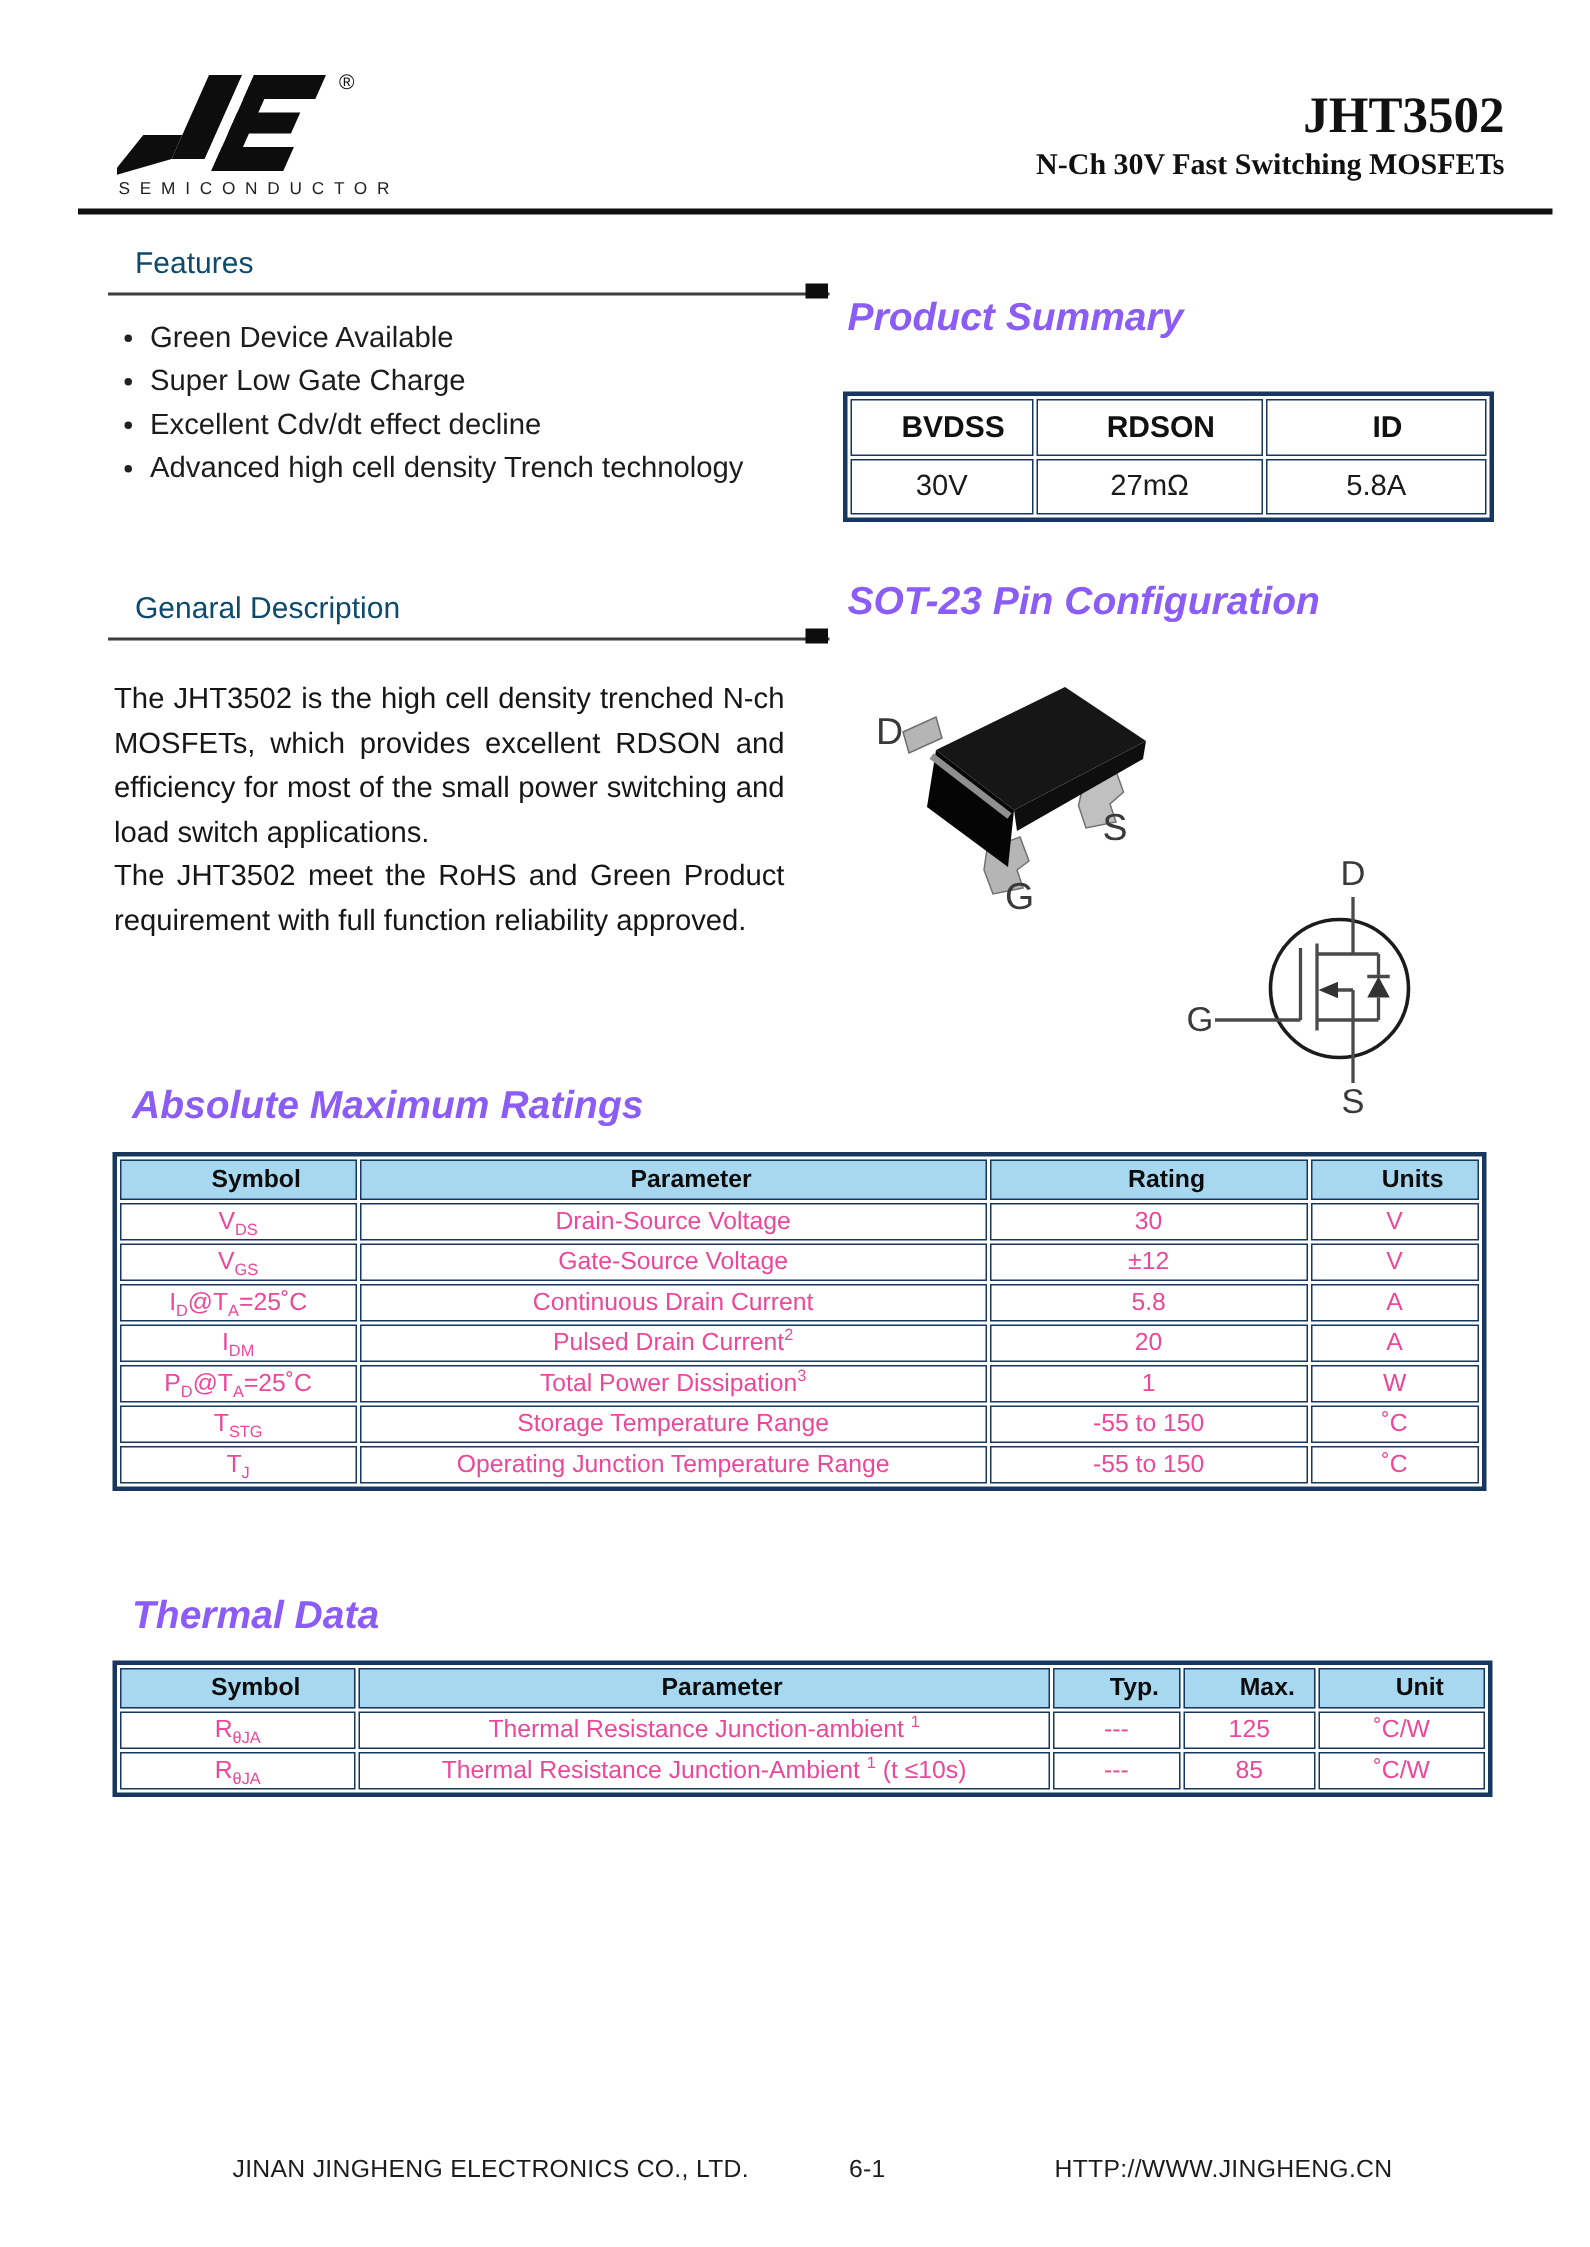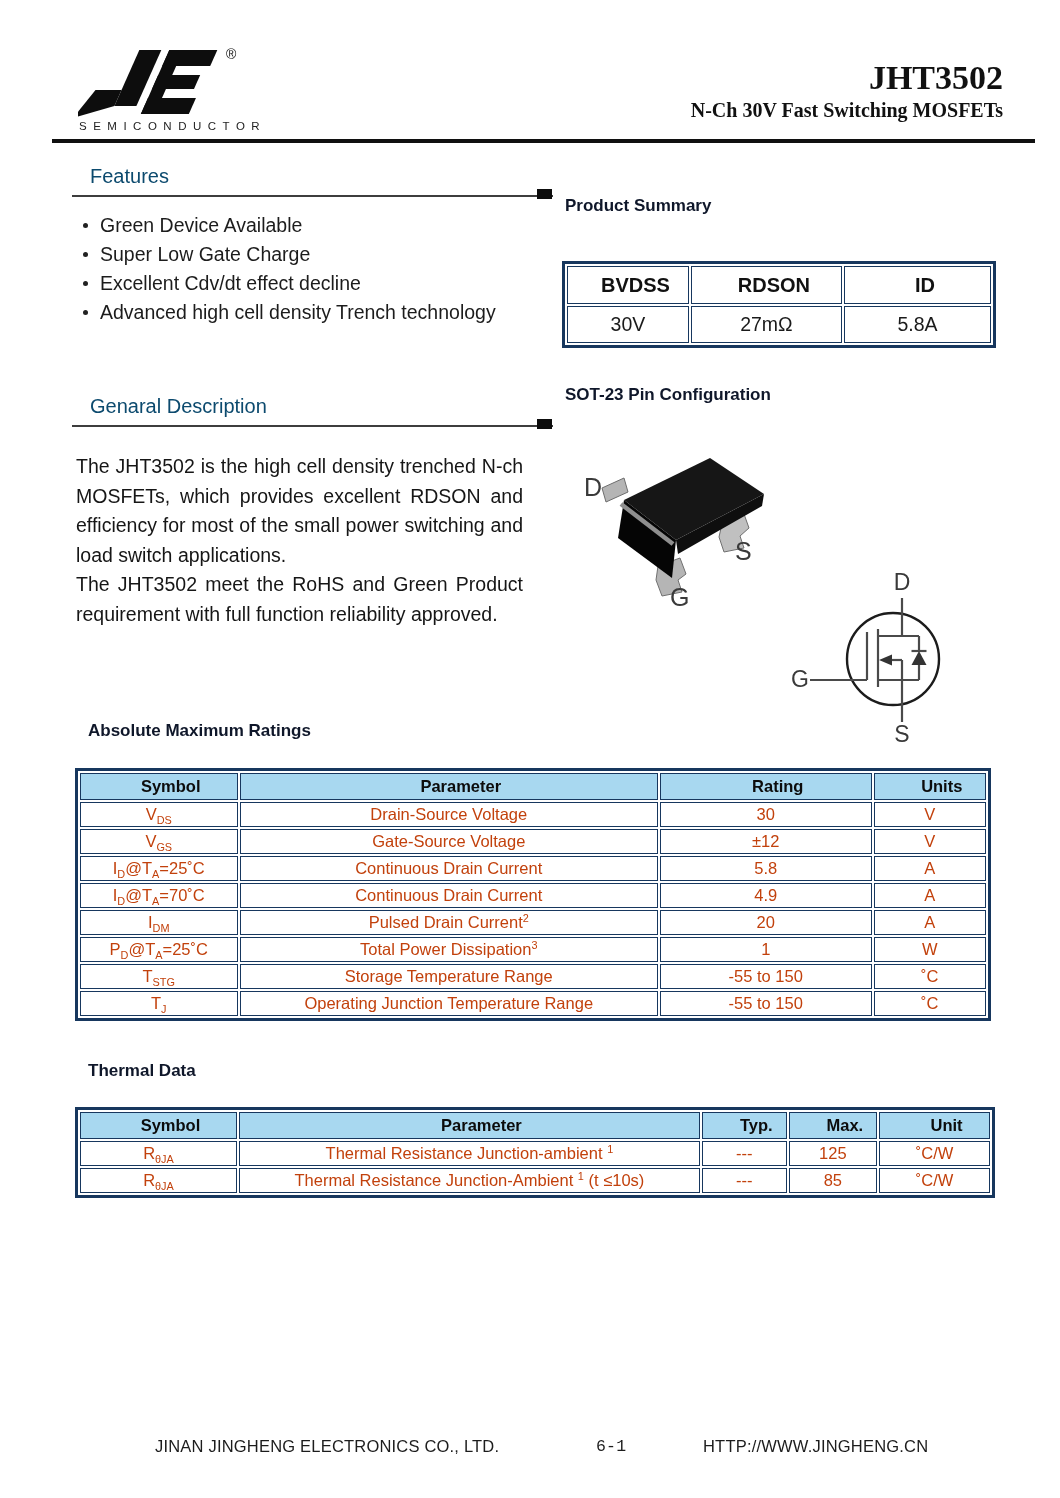--- a/index.html
+++ b/index.html
@@ -19,38 +19,38 @@
   .subhead{position:absolute;left:72px;width:463px;padding:0 0 7px 18px;font-size:20px;color:#0c4a6e;border-bottom:2px solid #3d3d3d;}
   .subhead .rule-square{position:absolute;right:1px;bottom:-4px;width:15px;height:10px;background:#0d0d0d;}
   
   .features-list{position:absolute;left:80px;top:211px;width:455px;margin:0;padding:0;list-style:none;}
   .features-list li{position:relative;padding-left:20px;font-size:19.5px;line-height:29px;color:#1c1c1c;}
   .features-list li .dot{position:absolute;left:3px;top:12px;width:5px;height:5px;border-radius:50%;background:#222;}
   
   .description{position:absolute;left:76px;top:452px;width:447px;font-size:19.5px;line-height:29.5px;color:#161616;text-align:justify;}
   .description p{margin:0;}
   
-  .bold-head{position:absolute;font-size:17px;font-weight:bold;color:#0f172a;}
+  .bold-head{position:absolute;font-size:26px;font-weight:bold;color:#8b5cf6;font-style:italic;}
   
   .tbl-wrap{position:absolute;border:3px solid #17375E;background:#ffffff;}
   .tbl-wrap table{width:100%;border-collapse:separate;border-spacing:2px;}
   .tbl-wrap th,.tbl-wrap td{border:1px solid #17375E;background:#fff;text-align:center;vertical-align:middle;padding:0 4px;}
   .summary-table th{font-size:20px;font-weight:bold;height:36px;color:#111;padding-left:19px;}
   .summary-table td{font-size:19.5px;height:35px;color:#1a1a1a;}
   .data-table th{background:#A8D8F0;font-size:16.5px;font-weight:bold;height:25px;color:#0c0c0c;padding-left:28px;}
-  .data-table td{font-size:16.5px;height:23px;color:#c2410c;}
+  .data-table td{font-size:16.5px;height:23px;color:#ec4899;}
   sub{font-size:66%;line-height:0;}
   sup{font-size:66%;line-height:0;}
   
   .pkg-svg{position:absolute;left:572px;top:438px;}
   .sym-svg{position:absolute;left:788px;top:572px;}
   
   .footer span{position:absolute;top:1437px;font-size:16.5px;color:#1c1c1c;letter-spacing:0.2px;}
   .footer .company{left:155px;}
-  .footer .pageno{left:596px;font-family:Liberation Mono, monospace;}
+  .footer .pageno{left:566px;}
   .footer .site{left:703px;}
 </style>
 </head>
 <body>
 
 <div class="page">
 
   <div class="logo">
     <svg width="150" height="76" viewBox="0 0 150 76">
       <g transform="translate(24,0) skewX(-24)" fill="#0d0d0d">
@@ -189,26 +189,20 @@
             <td>±12</td>
             <td>V</td>
           </tr>
           <tr>
             <td>I<sub>D</sub>@T<sub>A</sub>=25˚C</td>
             <td>Continuous Drain Current</td>
             <td>5.8</td>
             <td>A</td>
           </tr>
           <tr>
-            <td>I<sub>D</sub>@T<sub>A</sub>=70˚C</td>
-            <td>Continuous Drain Current</td>
-            <td>4.9</td>
-            <td>A</td>
-          </tr>
-          <tr>
             <td>I<sub>DM</sub></td>
             <td>Pulsed Drain Current<sup>2</sup></td>
             <td>20</td>
             <td>A</td>
           </tr>
           <tr>
             <td>P<sub>D</sub>@T<sub>A</sub>=25˚C</td>
             <td>Total Power Dissipation<sup>3</sup></td>
             <td>1</td>
             <td>W</td>

